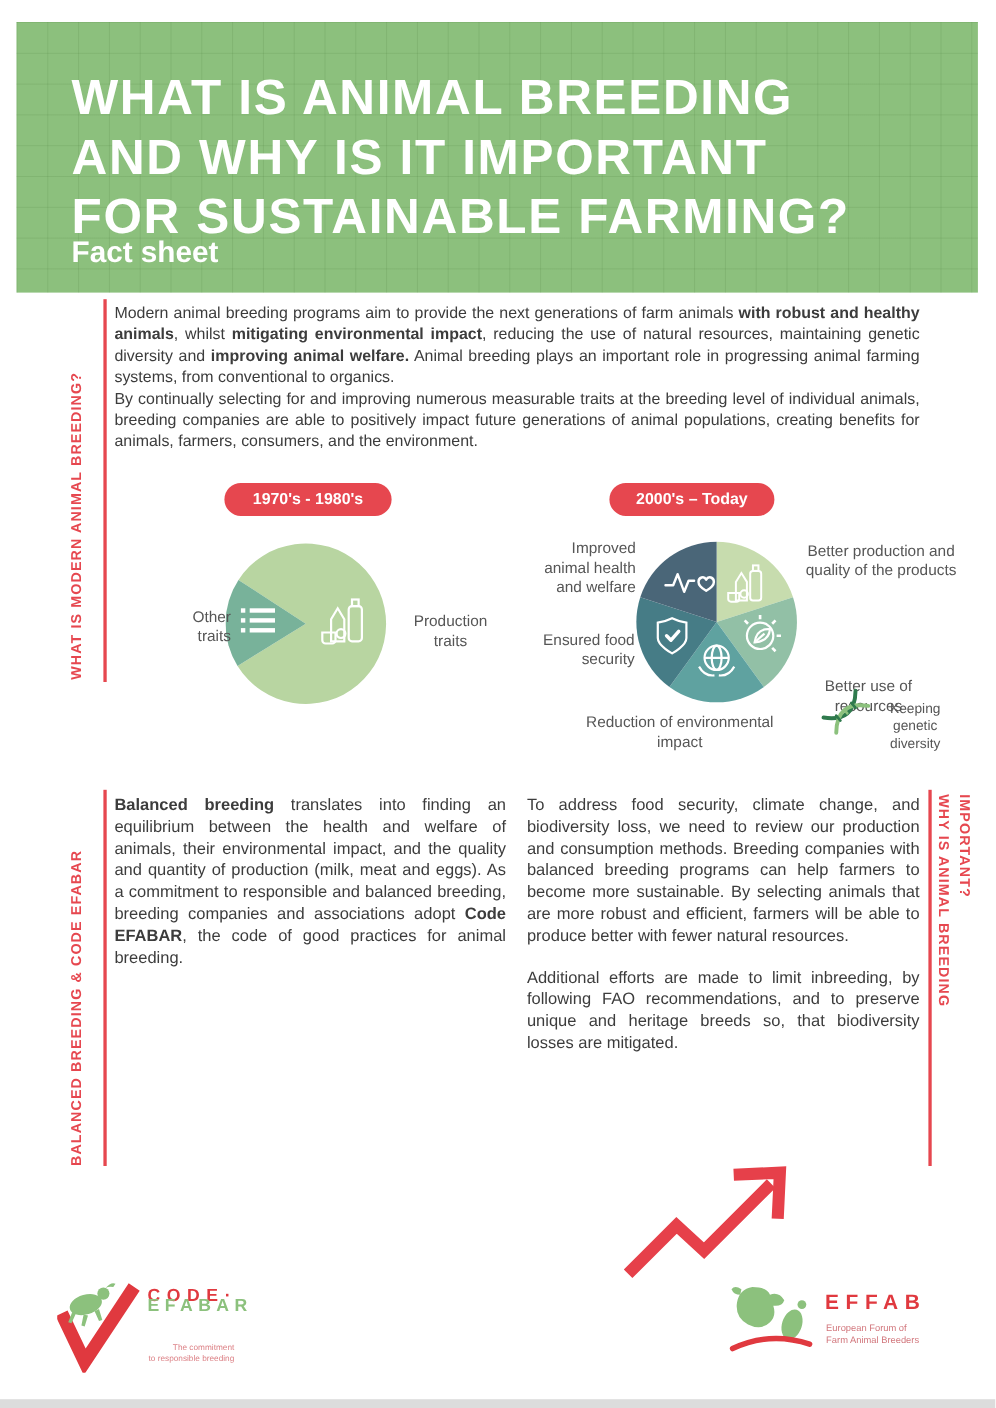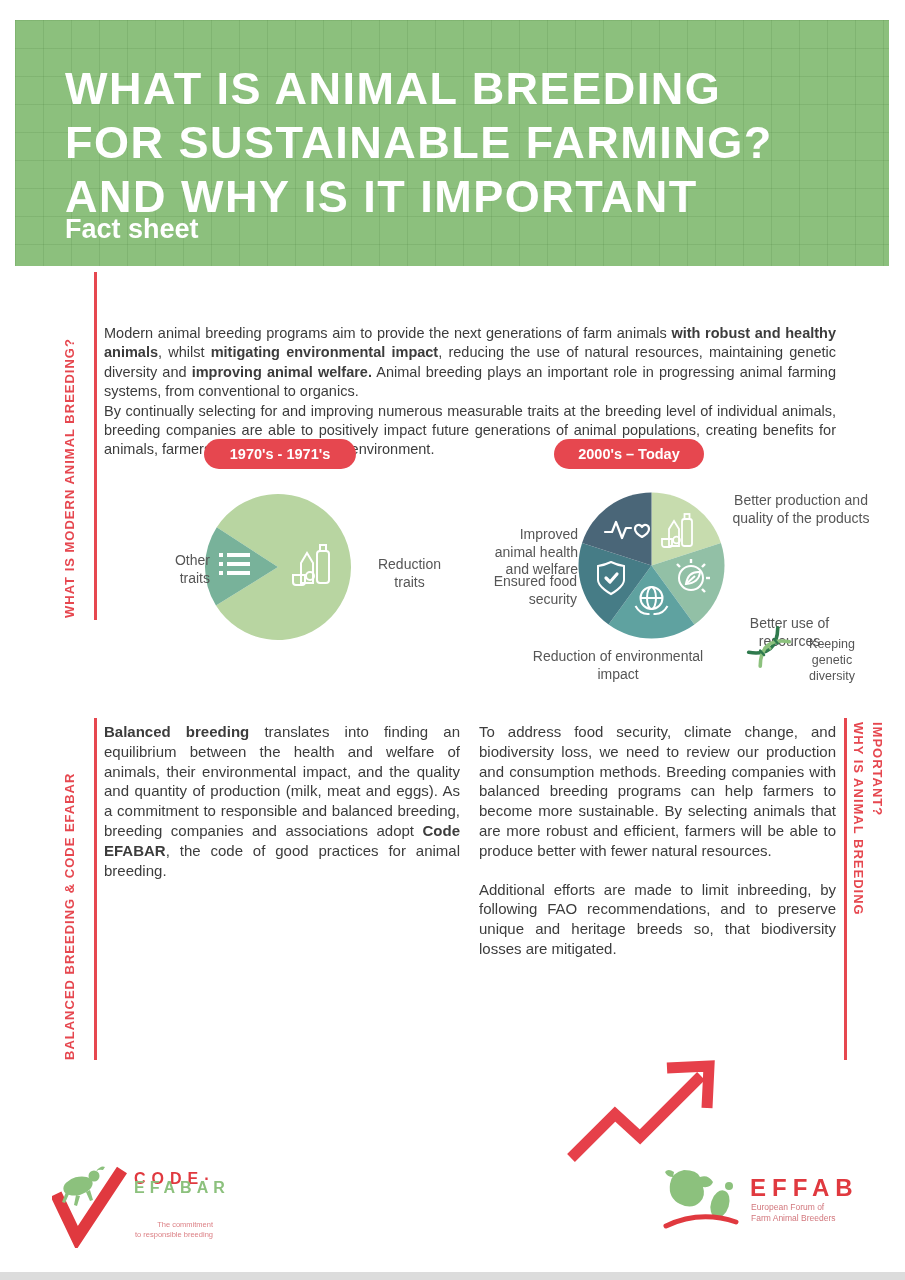--- a/index.html
+++ b/index.html
@@ -28,38 +28,38 @@
   #vlabel-modern{left:62px;top:274px;height:344px;}
   #vlabel-balanced{left:62px;top:720px;height:340px;}
   #vlabel-why-1{left:851px;top:722px;height:340px;}
   #vlabel-why-2{left:870px;top:722px;height:340px;}
   .vline{position:absolute;width:3px;background:#e6474f;}
   #vline-modern{left:94px;top:272px;height:348px;}
   #vline-balanced{left:94px;top:718px;height:342px;}
   #vline-why{left:844px;top:718px;height:342px;}
   
   .bodytext{color:#3c3c3c;font-size:14.5px;line-height:19.4px;text-align:justify;}
-  #intro{position:absolute;left:104px;top:276px;width:732px;margin-top:48px;}
+  #intro{position:absolute;left:104px;top:276px;width:732px;}
   #col-balanced{position:absolute;left:104px;top:722px;width:356px;font-size:15px;line-height:19.8px;}
   #col-why{position:absolute;left:479px;top:722px;width:357px;font-size:15px;line-height:19.8px;}
   .para2{margin-top:19px;}
   
   .badge{position:absolute;height:30px;background:#e6474f;border-radius:16px;color:#fff;
     font-weight:700;font-size:14.5px;display:flex;align-items:center;justify-content:center;}
   #badge-1970{left:204px;top:439px;width:152px;}
   #badge-2000{left:554px;top:439px;width:150px;}
   
   .pie{position:absolute;}
   #pie-left{left:205px;top:493px;}
   #pie-right{left:578px;top:492px;}
   .pielabel{position:absolute;color:#565656;font-size:14px;line-height:17.5px;}
   .pl-r{text-align:right;} .pl-c{text-align:center;}
   #lbl-other{left:148px;top:552px;width:62px;}
   #lbl-production{left:362px;top:556px;width:95px;}
-  #lbl-improved{left:478px;top:490px;width:100px;margin-top:36px;}
+  #lbl-improved{left:478px;top:490px;width:100px;}
   #lbl-betterprod{left:731px;top:492px;width:140px;}
   #lbl-ensured{left:480px;top:573px;width:97px;}
   #lbl-betteruse{left:737px;top:597px;width:105px;margin-top:18px;}
   #lbl-reduction{left:527px;top:648px;width:182px;}
   #lbl-keeping{left:793px;top:636px;width:78px;font-size:12.5px;line-height:16px;}
   #dna-icon{position:absolute;left:740px;top:620px;}
   
   #highlight{position:absolute;left:113px;top:1083px;width:475px;color:#90c67e;
     font-weight:800;font-size:21px;line-height:24.5px;letter-spacing:0.2px;}
   #arrow{position:absolute;left:563px;top:1050px;}
@@ -67,48 +67,48 @@
   #logo-code{position:absolute;left:52px;top:1162px;width:210px;height:100px;text-align:right;}
   #logo-code .art{position:absolute;left:0;top:2px;}
   #logo-code .word1{position:absolute;left:82px;top:8px;color:#e0393f;font-weight:700;
     font-size:16px;letter-spacing:6px;}
   #logo-code .word2{position:absolute;left:82px;top:17px;color:#8cc17d;font-weight:700;
     font-size:16px;letter-spacing:5px;}
   #logo-code .tag{position:absolute;left:83px;top:58px;color:#dc8186;font-size:7.5px;line-height:10px;}
   #logo-effab{position:absolute;left:662px;top:1164px;width:225px;height:80px;}
   #logo-effab .art{position:absolute;left:0;top:0;}
   #logo-effab .word{position:absolute;left:88px;top:10px;color:#e0393f;font-weight:700;
-    font-size:24px;letter-spacing:6px;}
+    font-size:19px;letter-spacing:6px;}
   #logo-effab .tag{position:absolute;left:89px;top:38px;color:#d2777d;font-size:8.5px;line-height:11px;}
   
   #bottom-edge{position:absolute;left:0;top:1272px;width:905px;height:8px;background:#dcdcdc;}
 </style>
 </head>
 <body>
 
 <div id="page">
 
   <header id="header">
     <div id="title">
       <span>WHAT IS ANIMAL BREEDING</span>
+      <span>AND WHY IS IT IMPORTANT</span>
       <span>FOR SUSTAINABLE FARMING?</span>
-      <span>AND WHY IS IT IMPORTANT</span>
     </div>
     <div id="subtitle">Fact sheet</div>
   </header>
 
   <div id="vlabel-modern" class="vlabel up">WHAT IS MODERN ANIMAL BREEDING?</div>
   <div id="vline-modern" class="vline"></div>
 
   <div id="intro" class="bodytext">
     <div><span>Modern animal breeding programs aim to provide the next generations of farm animals </span><span style="font-weight: 700;">with robust and healthy animals</span><span>, whilst </span><span style="font-weight: 700;">mitigating environmental impact</span><span>, reducing the use of natural resources, maintaining genetic diversity and </span><span style="font-weight: 700;">improving animal welfare.</span><span> Animal breeding plays an important role in progressing animal farming systems, from conventional to organics.</span></div>
     <div>By continually selecting for and improving numerous measurable traits at the breeding level of individual animals, breeding companies are able to positively impact future generations of animal populations, creating benefits for animals, farmers, consumers, and the environment.</div>
   </div>
 
-  <div id="badge-1970" class="badge">1970's - 1971's</div>
+  <div id="badge-1970" class="badge">1970's - 1980's</div>
   <div id="badge-2000" class="badge">2000's – Today</div>
 
   <svg id="pie-left" class="pie" width="148" height="148" viewBox="0 0 148 148">
       <path d="M 73 74 L 11.78 34.24 A 73 73 0 1 1 10.96 112.47 Z" fill="#b8d5a1"></path>
       <path d="M 73 74 L 10.96 112.47 A 73 73 0 0 1 11.78 34.24 Z" fill="#78b29a"></path>
     <g transform="translate(14,60)" fill="#ffffff">
       <rect x="0" y="0" width="4" height="4"></rect>
         <rect x="8" y="0" width="23" height="4"></rect>
       <rect x="0" y="9" width="4" height="4"></rect>
         <rect x="8" y="9" width="23" height="4"></rect>
@@ -117,21 +117,21 @@
     </g>
     <g transform="translate(88,52)" fill="none" stroke="#ffffff" stroke-width="2">
       <rect x="24" y="6" width="12" height="32" rx="3"></rect>
       <rect x="27" y="0" width="6" height="6"></rect>
       <path d="M 8,18 L 14,8 L 20,18 L 20,38 L 8,38 Z"></path>
       <path d="M 0,30 h 12 v 7 a3,3 0 0 1 -3,3 h -6 a3,3 0 0 1 -3,-3 Z"></path>
       <circle cx="17" cy="31" r="4"></circle>
     </g>
   </svg>
   <div id="lbl-other" class="pielabel pl-r">Other traits</div>
-  <div id="lbl-production" class="pielabel pl-c">Reduction traits</div>
+  <div id="lbl-production" class="pielabel pl-c">Production traits</div>
 
   <svg id="pie-right" class="pie" width="147" height="147" viewBox="0 0 147 147">
       <path d="M 73.5 73.5 L 73.50 0.50 A 73 73 0 0 1 142.93 50.94 Z" fill="#c7dcae"></path>
       <path d="M 73.5 73.5 L 142.93 50.94 A 73 73 0 0 1 116.41 132.56 Z" fill="#92c0a6"></path>
       <path d="M 73.5 73.5 L 116.41 132.56 A 73 73 0 0 1 30.59 132.56 Z" fill="#5fa2a0"></path>
       <path d="M 73.5 73.5 L 30.59 132.56 A 73 73 0 0 1 4.07 50.94 Z" fill="#467c86"></path>
       <path d="M 73.5 73.5 L 4.07 50.94 A 73 73 0 0 1 73.50 0.50 Z" fill="#4a6678"></path>
     <g transform="translate(46,38)" fill="none" stroke="#ffffff" stroke-width="2.2" stroke-linecap="round" stroke-linejoin="round">
       <path d="M -19,2 H -12 L -8,-8 L -2,8 L 2,-2 H 7"></path>
       <path d="M 11,-1 C 11,-5 16,-7 18,-3 C 20,-7 25,-5 25,-1 C 25,3 18,7 18,7 C 18,7 11,3 11,-1 Z"></path>

